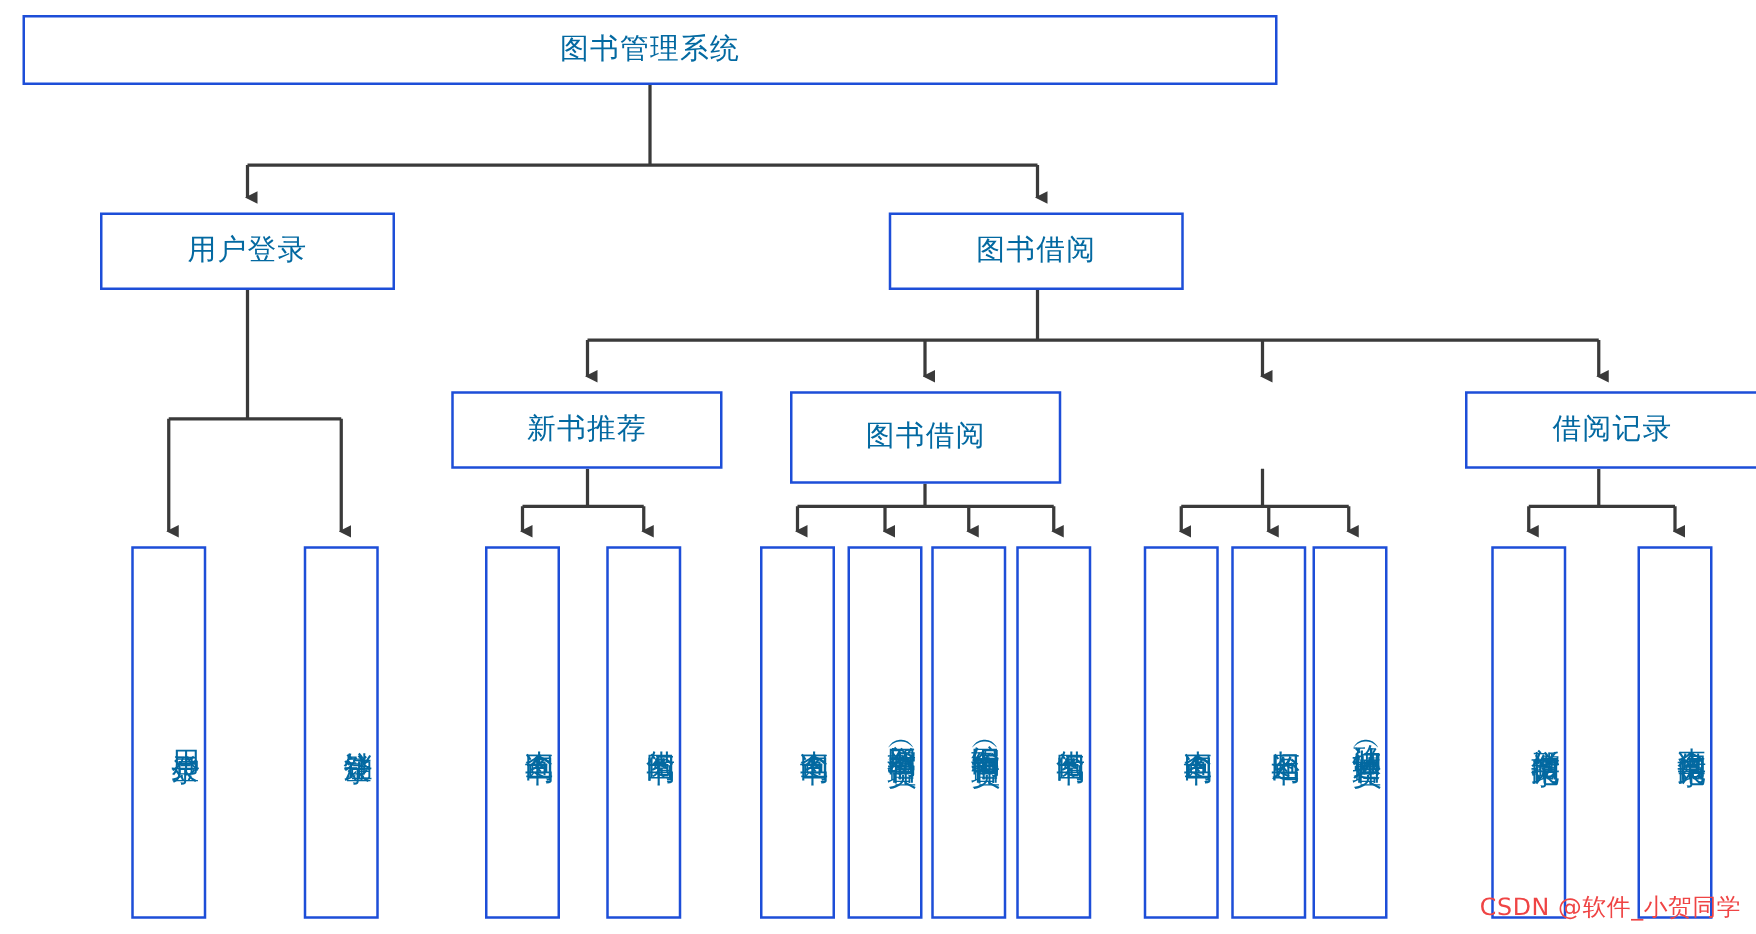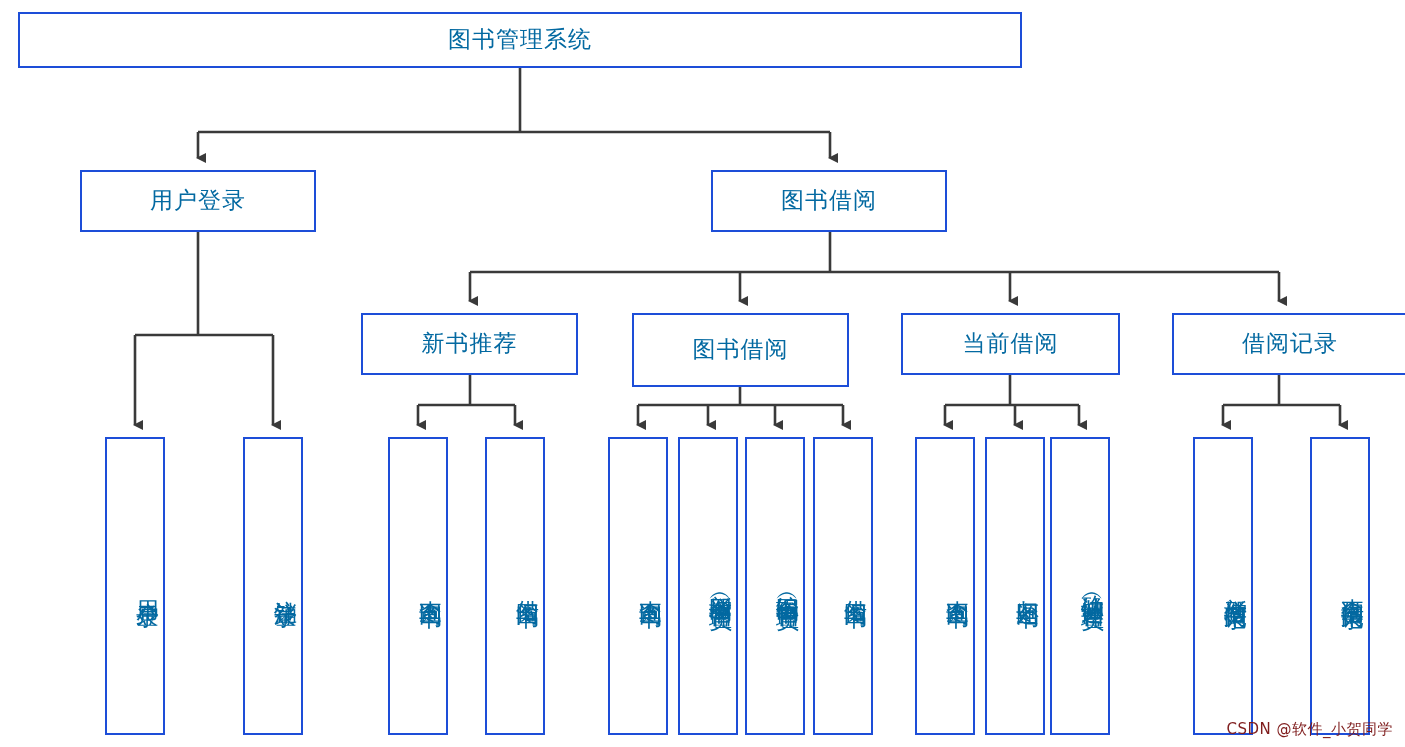--- a/index.html
+++ b/index.html
@@ -54,22 +54,22 @@
   }
   .node-v .vlabel {
     writing-mode: vertical-rl;
     text-orientation: upright;
     display: block;
   }
   #watermark {
     position: absolute;
     right: 12px;
     bottom: 8px;
-    font-size: 15px;
-    color: #7f1d1d;
+    font-size: 19px;
+    color: #ef4444;
     letter-spacing: 0.5px;
     white-space: nowrap;
     user-select: none;
   }
 </style>
 </head>
 <body>
 
 <div id="diagram-root">
 
@@ -134,23 +134,20 @@
   <div class="node node-h" style="left:711px; top:170px; width:236px; height:62px;">
     <span>图书借阅</span>
   </div>
 
   <div class="node node-h" style="left:361px; top:313px; width:217px; height:62px;">
     <span>新书推荐</span>
   </div>
   <div class="node node-h" style="left:632px; top:313px; width:217px; height:74px;">
     <span>图书借阅</span>
   </div>
-  <div class="node node-h" style="left:901px; top:313px; width:219px; height:62px;">
-    <span>当前借阅</span>
-  </div>
   <div class="node node-h" style="left:1172px; top:313px; width:236px; height:62px;">
     <span>借阅记录</span>
   </div>
 
   <div class="node node-v" style="left:105px; top:437px; width:60px; height:298px;">
     <span class="vlabel">用户登录</span>
   </div>
   <div class="node node-v" style="left:243px; top:437px; width:60px; height:298px;">
     <span class="vlabel">注销登录</span>
   </div>

